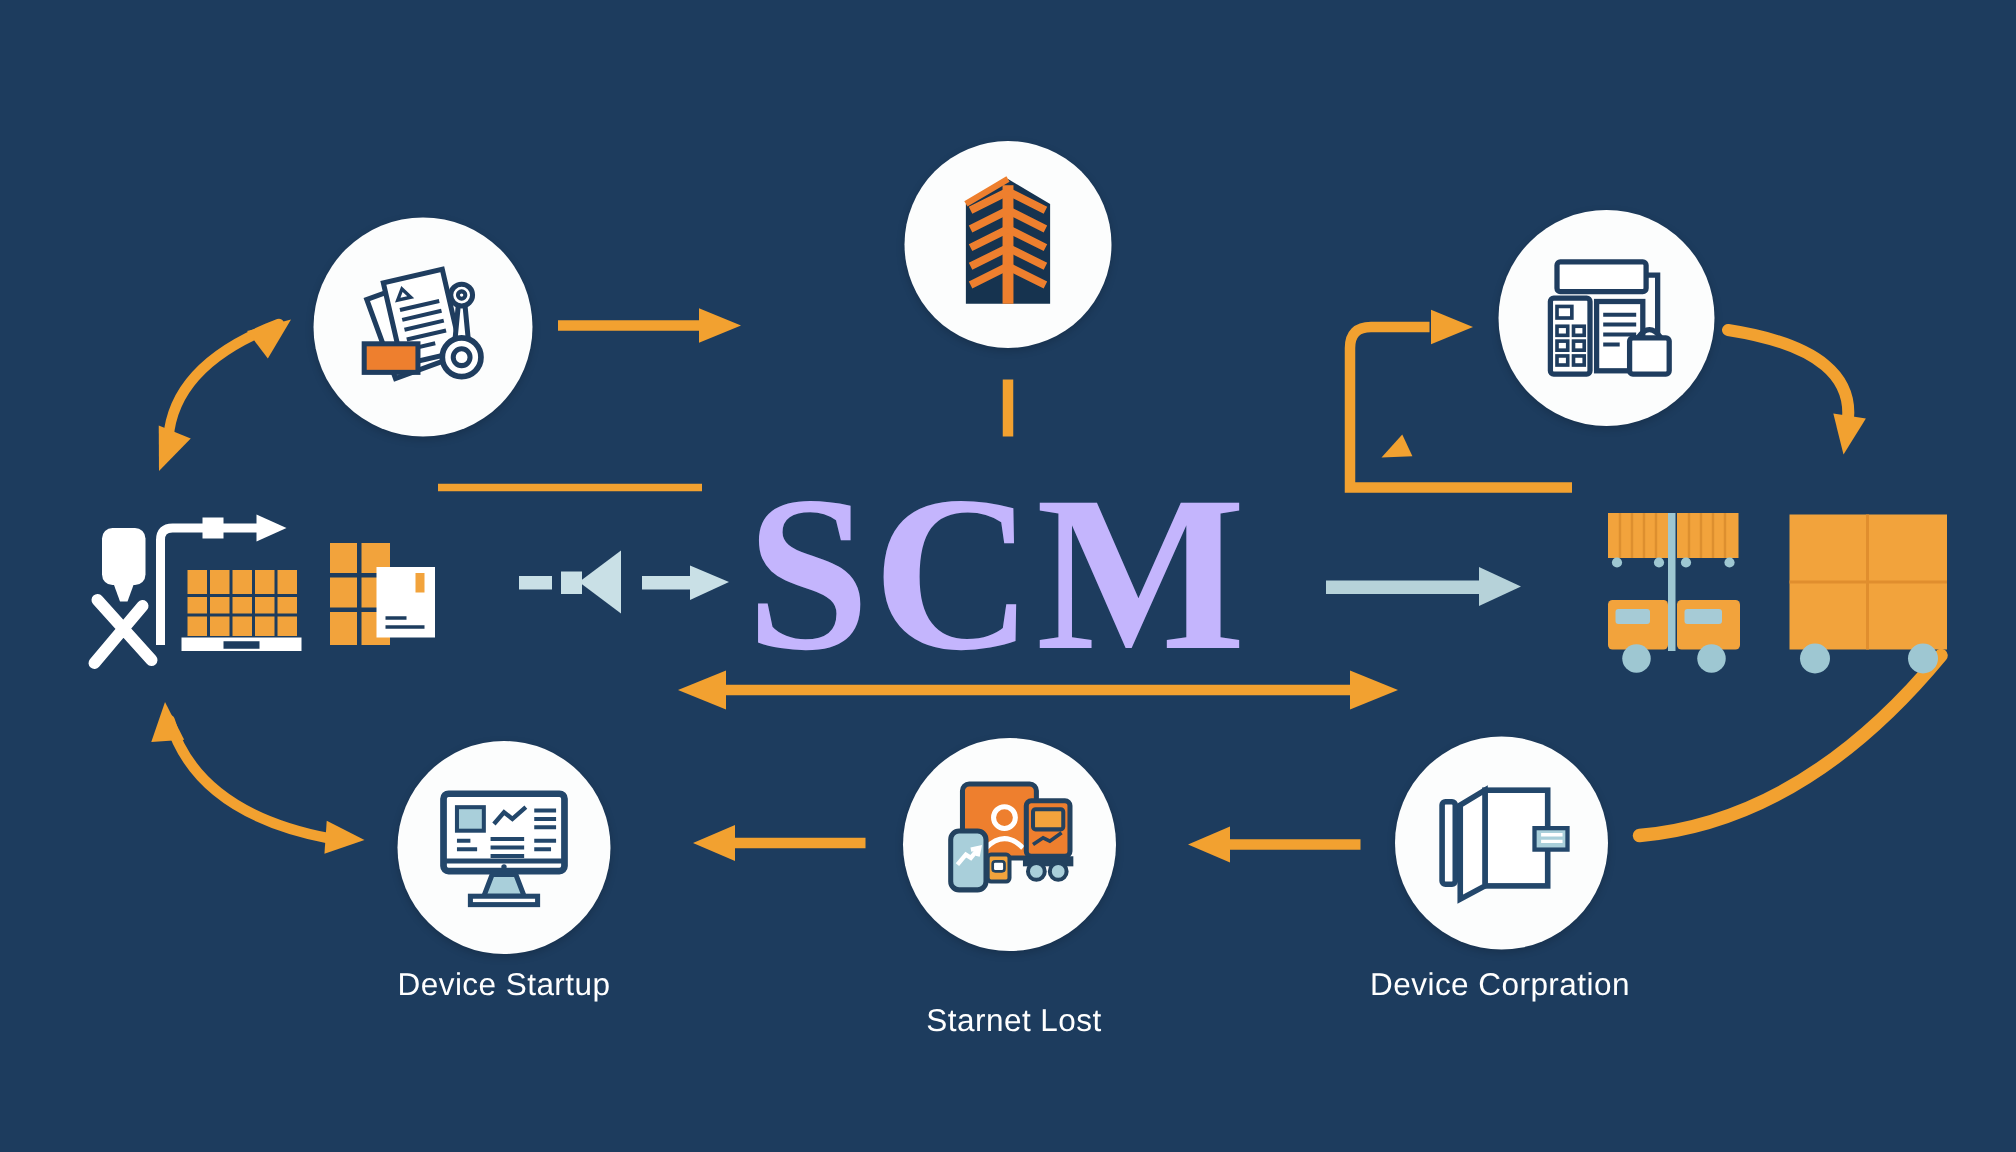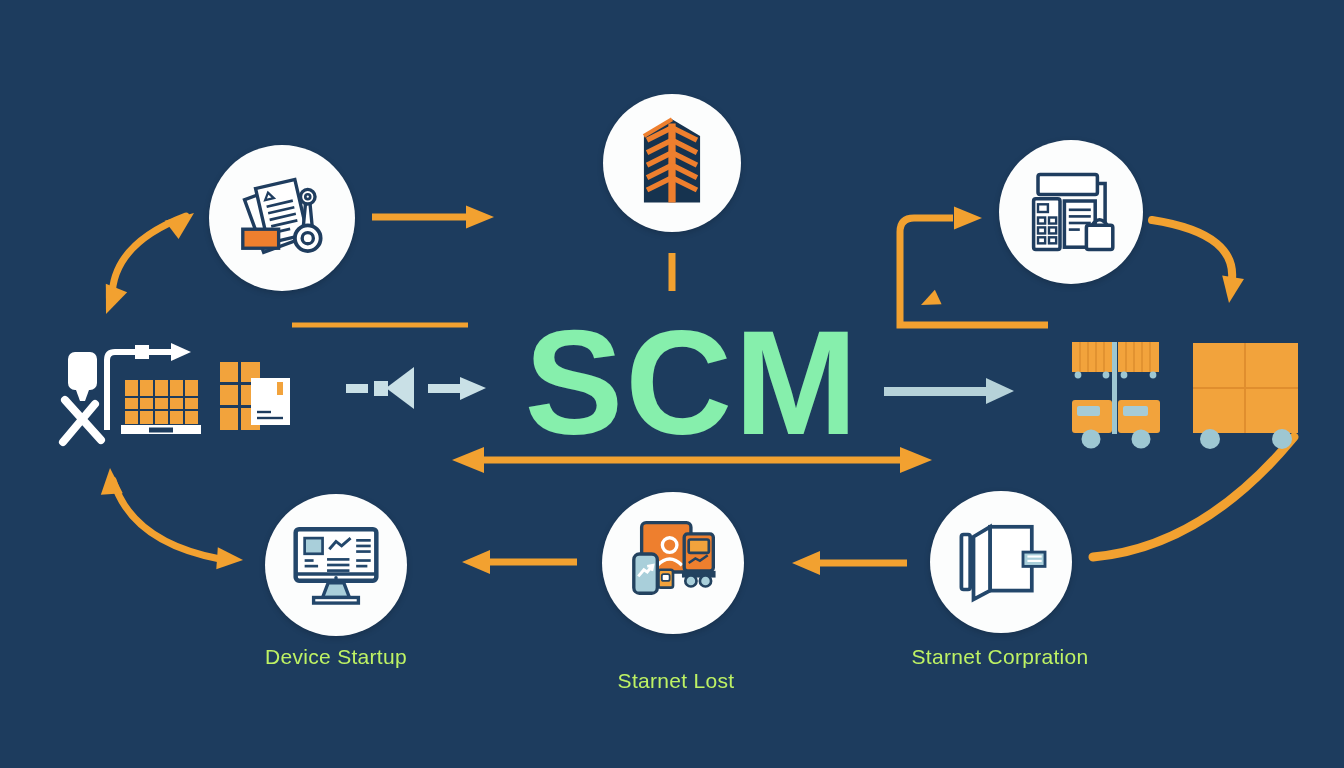--- a/index.html
+++ b/index.html
@@ -9,27 +9,27 @@
     font-family:"Liberation Sans", sans-serif;
   }
   .overlay{position:absolute;left:0;top:0;}
   .circle-node{
     position:absolute;background:#FCFDFD;border-radius:50%;
     display:flex;align-items:center;justify-content:center;
     box-shadow:0 2px 6px rgba(0,0,0,0.18);
   }
   .cluster{position:absolute;}
   .center-title{
-    position:absolute;left:460px;top:308px;width:464px;height:150px;
+    position:absolute;left:433px;top:308px;width:464px;height:150px;
     display:flex;align-items:center;justify-content:center;
-    color:#86efac;font-size:148px;font-weight:bold;letter-spacing:2px;line-height:1;
+    color:#c4b5fd;font-size:148px;font-weight:bold;letter-spacing:2px;line-height:1;font-family:Liberation Serif, serif;
   }
   .caption{
     position:absolute;top:645px;width:280px;text-align:center;
-    color:#bef264;font-size:21px;font-weight:500;letter-spacing:0.3px;
+    color:#ffffff;font-size:21px;font-weight:500;letter-spacing:0.3px;
   }
 </style>
 </head>
 <body>
 
 <div class="canvas">
 
   <svg class="overlay" width="1344" height="768" viewBox="0 0 1344 768">
     <g fill="none" stroke="#F2A130" stroke-width="7">
       <path d="M 186,216 Q 112,244 112,298" stroke-linecap="round"></path>
@@ -285,15 +285,15 @@
         <g stroke-width="2" stroke="#FFFFFF" fill="none">
           <line x1="74" y1="45" x2="87" y2="45"></line>
           <line x1="74" y1="49" x2="87" y2="49"></line>
         </g>
       </g>
     </svg>
   </div>
 
   <div class="caption" style="left:196px;">Device Startup</div>
   <div class="caption" style="left:536px;margin-top:24px;">Starnet Lost</div>
-  <div class="caption" style="left:860px;">Starnet Corpration</div>
+  <div class="caption" style="left:860px;">Device Corpration</div>
 
 </div>
 
 </body></html>

